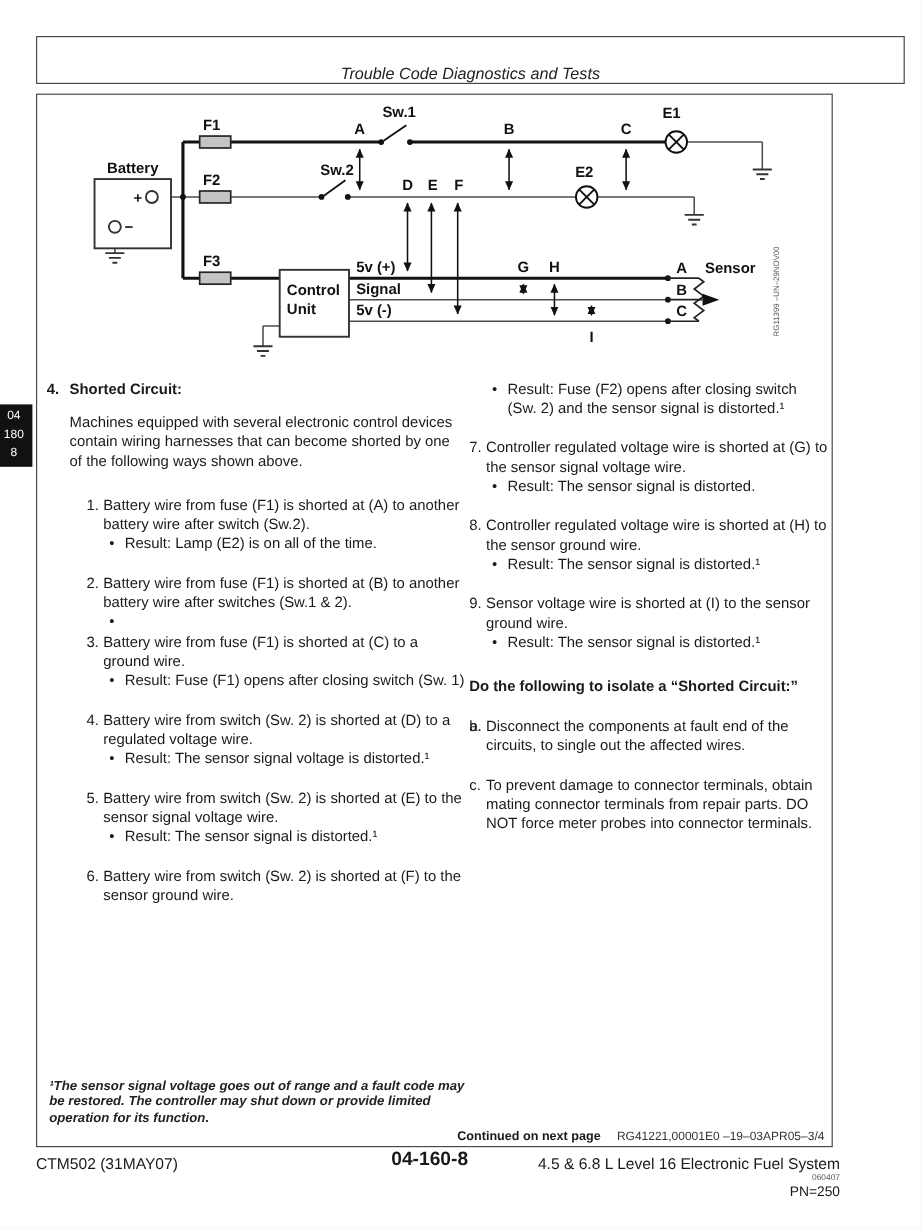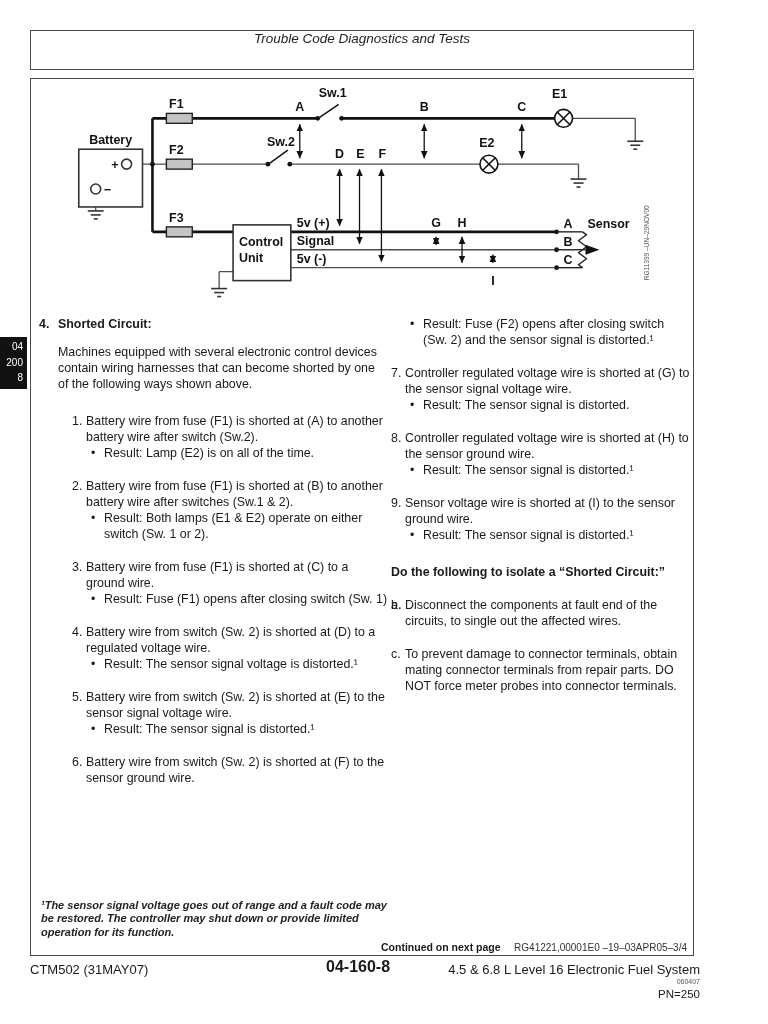--- a/index.html
+++ b/index.html
@@ -1,25 +1,25 @@
 <!DOCTYPE html>
 <html><head>
 <meta charset="utf-8">
 <style>
   html,body{margin:0;padding:0;background:#e8e8e8;}
   .page{position:relative;width:768px;height:1024px;background:#ffffff;margin:0 auto;
         font-family:"Liberation Sans",sans-serif;color:#1a1a1a;overflow:hidden;}
 
-  .header-box{position:absolute;left:30px;top:30px;width:664px;height:40px;
+  .header-box{position:absolute;left:30px;top:30px;width:724px;height:40px;
               border:1.5px solid #4a4a4a;box-sizing:border-box;
-              display:flex;align-items:flex-start;justify-content:center;}
+              display:flex;align-items:flex-end;justify-content:center;}
   .header-title{font-style:italic;font-size:13.5px;color:#222;}
 
   .section-tab{position:absolute;left:0;top:337px;width:27px;background:#111;color:#fff;
-               font-size:10px;line-height:15.5px;text-align:right;
+               font-size:10px;line-height:15.5px;text-align:center;
                padding:2px 4px 3px 0;box-sizing:border-box;}
 
   .main-box{position:absolute;left:30px;top:78px;width:664px;height:878px;
             border:1.5px solid #4a4a4a;box-sizing:border-box;}
 
   .diagram{position:absolute;left:0;top:0;}
   .diagram text{font-family:"Liberation Sans",sans-serif;font-weight:bold;font-size:12.5px;fill:#111;}
   .diagram text.small-ref{font-weight:normal;font-size:6.6px;fill:#555;}
 
   .columns{position:absolute;left:27px;top:237px;display:flex;column-gap:3px;
@@ -54,21 +54,21 @@
 <body>
 
 <div class="page">
 
   <div class="header-box">
     <div class="header-title">Trouble Code Diagnostics and Tests</div>
   </div>
 
   <div class="section-tab">
     <div>04</div>
-    <div>200</div>
+    <div>180</div>
     <div>8</div>
   </div>
 
   <div class="main-box">
 
     <svg class="diagram" width="661" height="235" viewBox="30 78 664 235" xmlns="http://www.w3.org/2000/svg">
       <defs>
         <marker id="ah" viewBox="0 0 10 10" refX="8.5" refY="5" markerWidth="6.5" markerHeight="6.5" orient="auto-start-reverse">
             <path d="M0,1 L9,5 L0,9 z" fill="#111"></path>
           </marker>
@@ -208,21 +208,21 @@
         </div>
         <p class="intro">Machines equipped with several electronic control devices contain wiring harnesses that can become shorted by one of the following ways shown above.</p>
 
         <div class="item">
           <span class="inum">1.</span><span>Battery wire from fuse (F1) is shorted at (A) to another battery wire after switch (Sw.2).</span>
           <div class="bullet"><span class="bmark">•</span><span>Result: Lamp (E2) is on all of the time.</span></div>
         </div>
 
         <div class="item">
           <span class="inum">2.</span><span>Battery wire from fuse (F1) is shorted at (B) to another battery wire after switches (Sw.1 &amp; 2).</span>
-          <div class="bullet"><span class="bmark">•</span><span>Result: Both lamps (E1 &amp; E2) operate on either switch (Sw. 1 or 2).</span></div>
+          <div class="bullet"><span class="bmark">•</span></div>
         </div>
 
         <div class="item">
           <span class="inum">3.</span><span>Battery wire from fuse (F1) is shorted at (C) to a ground wire.</span>
           <div class="bullet"><span class="bmark">•</span><span>Result: Fuse (F1) opens after closing switch (Sw. 1)</span></div>
         </div>
 
         <div class="item">
           <span class="inum">4.</span><span>Battery wire from switch (Sw. 2) is shorted at (D) to a regulated voltage wire.</span>
           <div class="bullet"><span class="bmark">•</span><span>Result: The sensor signal voltage is distorted.¹</span></div>

